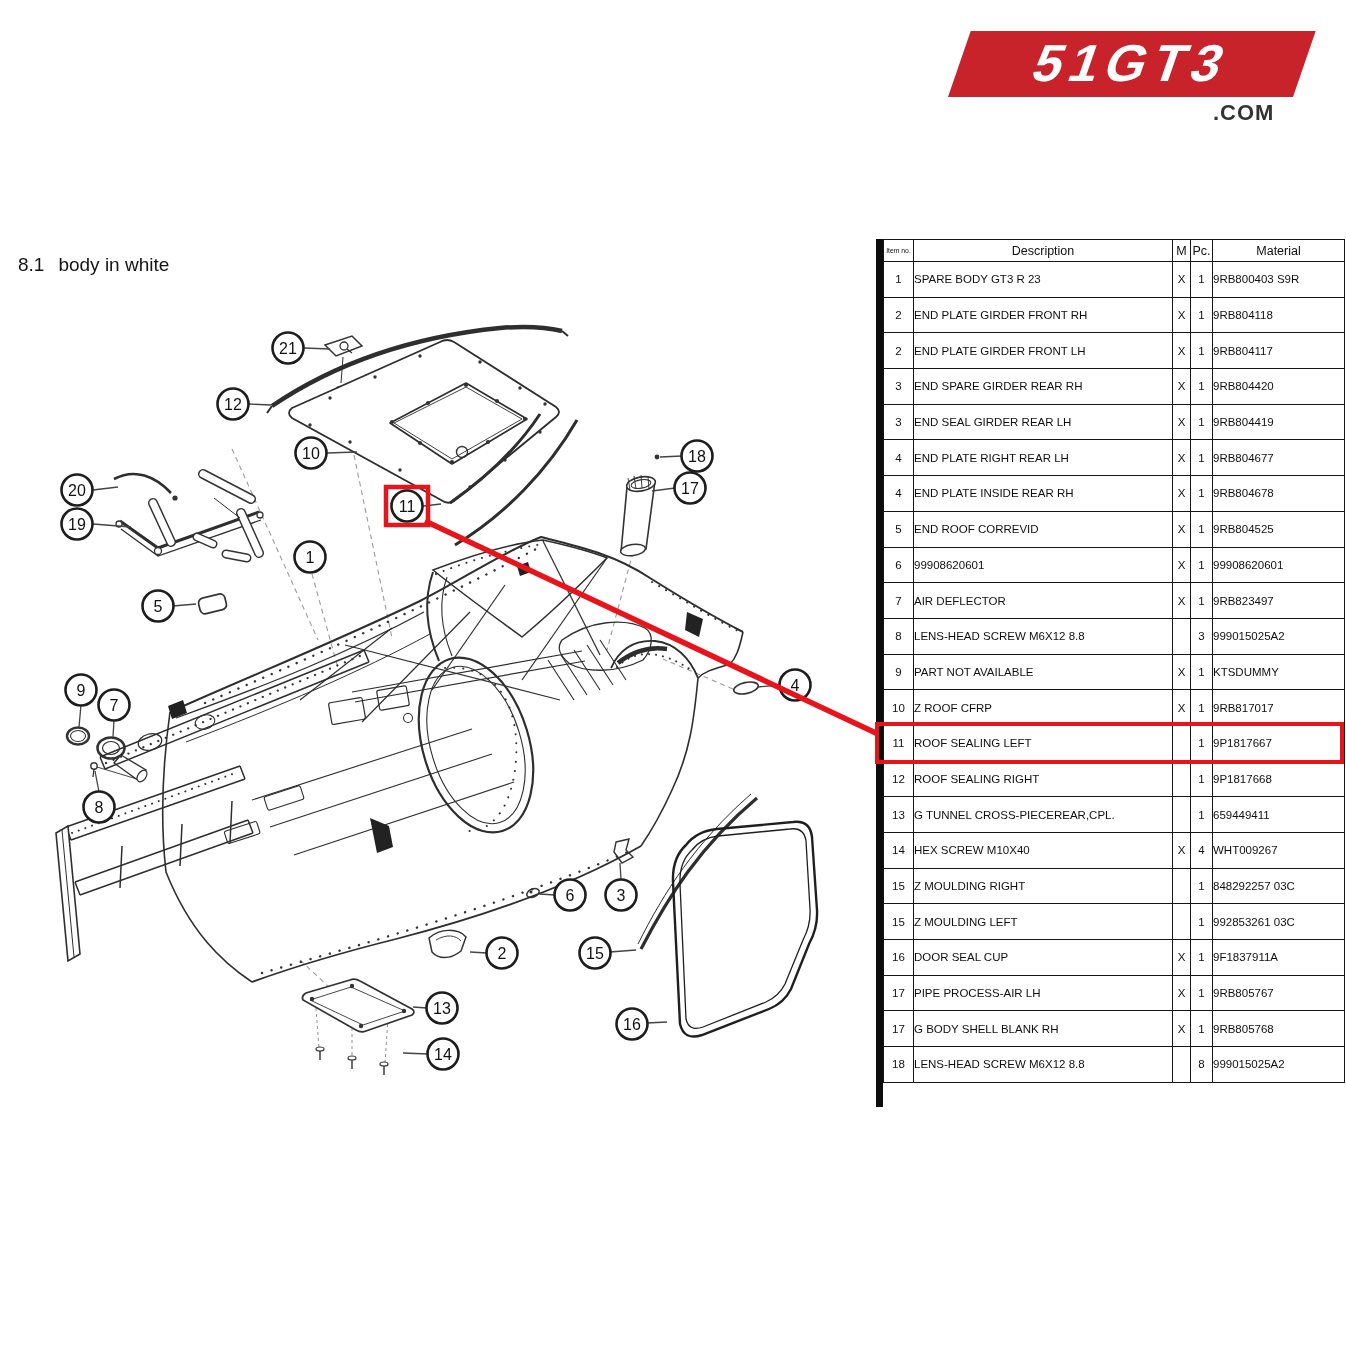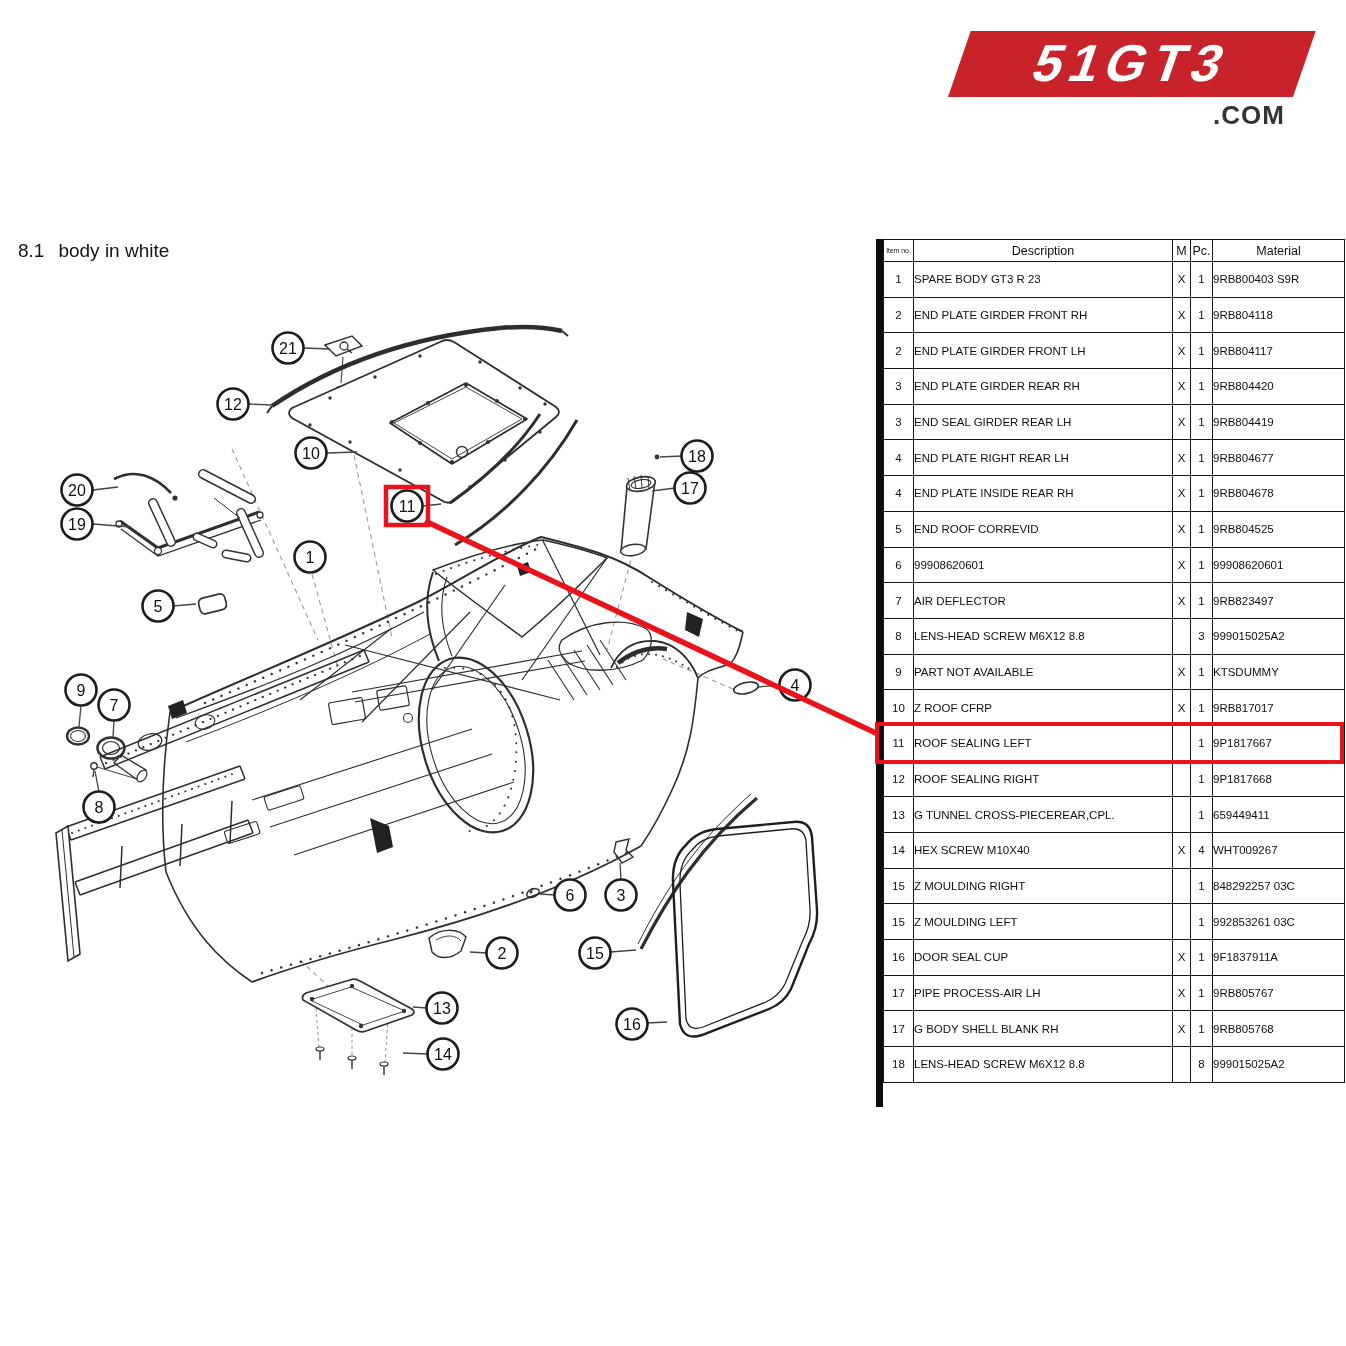--- a/index.html
+++ b/index.html
@@ -6,25 +6,25 @@
   body{width:1346px;height:1346px;position:relative;overflow:hidden;
        font-family:"Liberation Sans","DejaVu Sans",sans-serif;color:#111;}
 
   
   .logo-zone{position:absolute;left:0;top:0;width:1346px;height:160px;}
   .logo-band{position:absolute;left:948px;top:31px;width:345px;height:66px;
              background:#c8232a;transform:skewX(-19deg);transform-origin:0 100%;
              display:flex;align-items:center;justify-content:center;}
   .logo-band span{color:#fff;font-size:52px;font-weight:700;letter-spacing:7px;
                   line-height:1;transform:translateY(-1px);}
-  .logo-tld{position:absolute;left:1213px;top:100px;font-size:26px;font-weight:700;
+  .logo-tld{position:absolute;left:1213px;top:100px;font-size:22px;font-weight:700;
             color:#333;letter-spacing:1px;}
 
   
-  .section-title{position:absolute;left:18px;top:240px;font-size:19px;color:#151515;}
+  .section-title{position:absolute;left:18px;top:254px;font-size:19px;color:#151515;}
   .section-title .num{margin-right:14px;}
 
   
   svg.diagram{position:absolute;left:0;top:0;}
   .ink{stroke:#2e2e2e;fill:none;}
   .callout-circle{fill:#fff;stroke:#1d1d1d;stroke-width:2.6;}
   .callout-text{font-size:16px;fill:#111;text-anchor:middle;}
 
   
   .table-bar{position:absolute;left:876px;top:239px;width:7px;height:868px;background:#0c0c0c;}
@@ -430,21 +430,21 @@
         </tr>
         <tr>
           <td class="t-item">2</td>
           <td class="t-desc">END PLATE GIRDER FRONT LH</td>
           <td class="t-m">X</td>
           <td class="t-pc">1</td>
           <td class="t-mat">9RB804117</td>
         </tr>
         <tr>
           <td class="t-item">3</td>
-          <td class="t-desc">END PLATE GIRDER REAR RH</td>
+          <td class="t-desc">END SPARE GIRDER REAR RH</td>
           <td class="t-m">X</td>
           <td class="t-pc">1</td>
           <td class="t-mat">9RB804420</td>
         </tr>
         <tr>
           <td class="t-item">3</td>
           <td class="t-desc">END SEAL GIRDER REAR LH</td>
           <td class="t-m">X</td>
           <td class="t-pc">1</td>
           <td class="t-mat">9RB804419</td>

